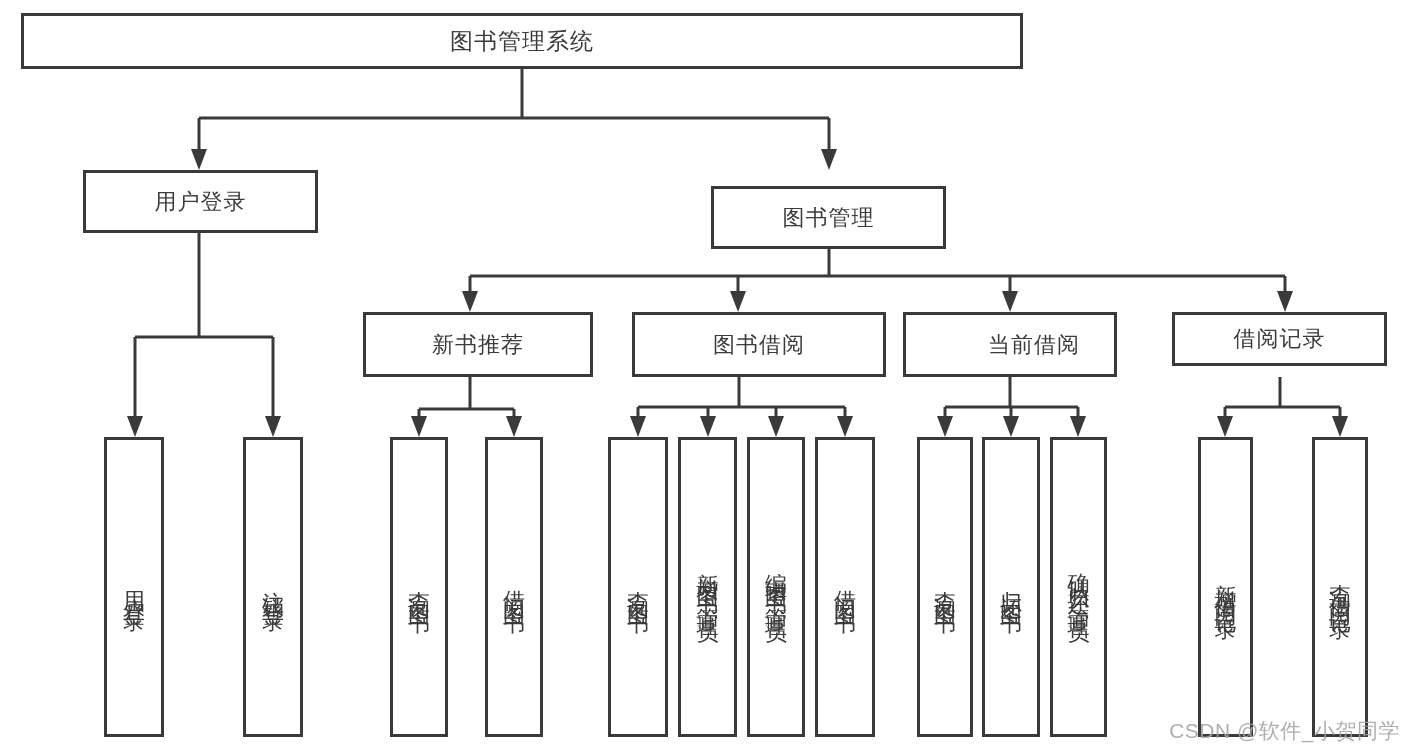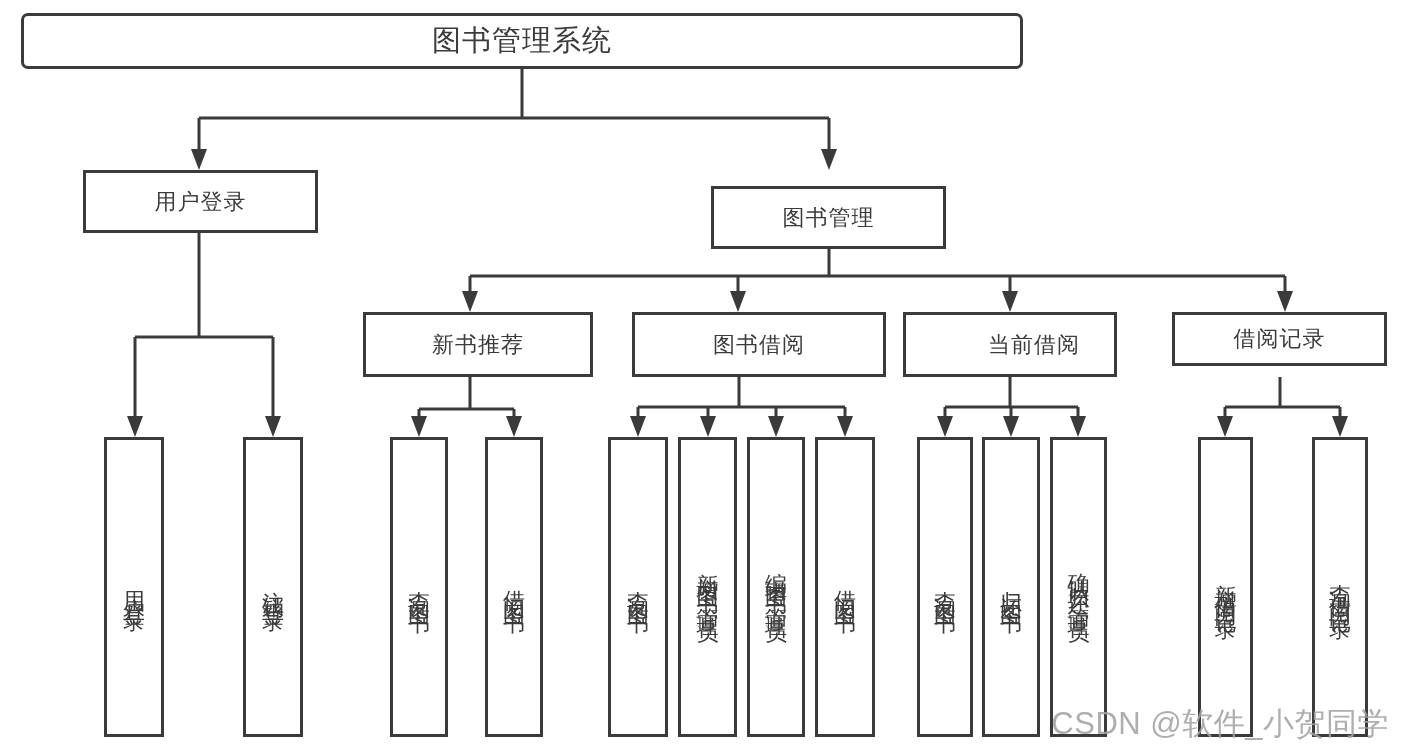--- a/index.html
+++ b/index.html
@@ -21,41 +21,41 @@
   .hbox{
     position:absolute;
     box-sizing:border-box;
     border:3px solid var(--line-color);
     background:#fff;
     display:flex;align-items:center;justify-content:center;
     font-size:22px;
     letter-spacing:1px;
     z-index:2;
   }
-  .hbox.root{font-size:29px;border-radius:7px;}
+  .hbox.root{font-size:23px;}
   .vbox{
     position:absolute;
     box-sizing:border-box;
     border:3px solid var(--line-color);
     background:#fff;
     display:flex;align-items:center;justify-content:center;
     z-index:2;
   }
   .vtext{
     writing-mode:vertical-rl;
     text-orientation:mixed;
     font-size:22px;
     letter-spacing:0.32em;
     white-space:nowrap;
     line-height:1;
   }
   #watermark{
     position:absolute;
-    right:16px;bottom:2px;
-    font-size:31px;
+    right:5px;bottom:2px;
+    font-size:21px;
     letter-spacing:0.5px;
     color:var(--watermark-color);
     opacity:0.88;
     z-index:5;
     white-space:nowrap;
   }
 </style>
 </head>
 <body>
 

